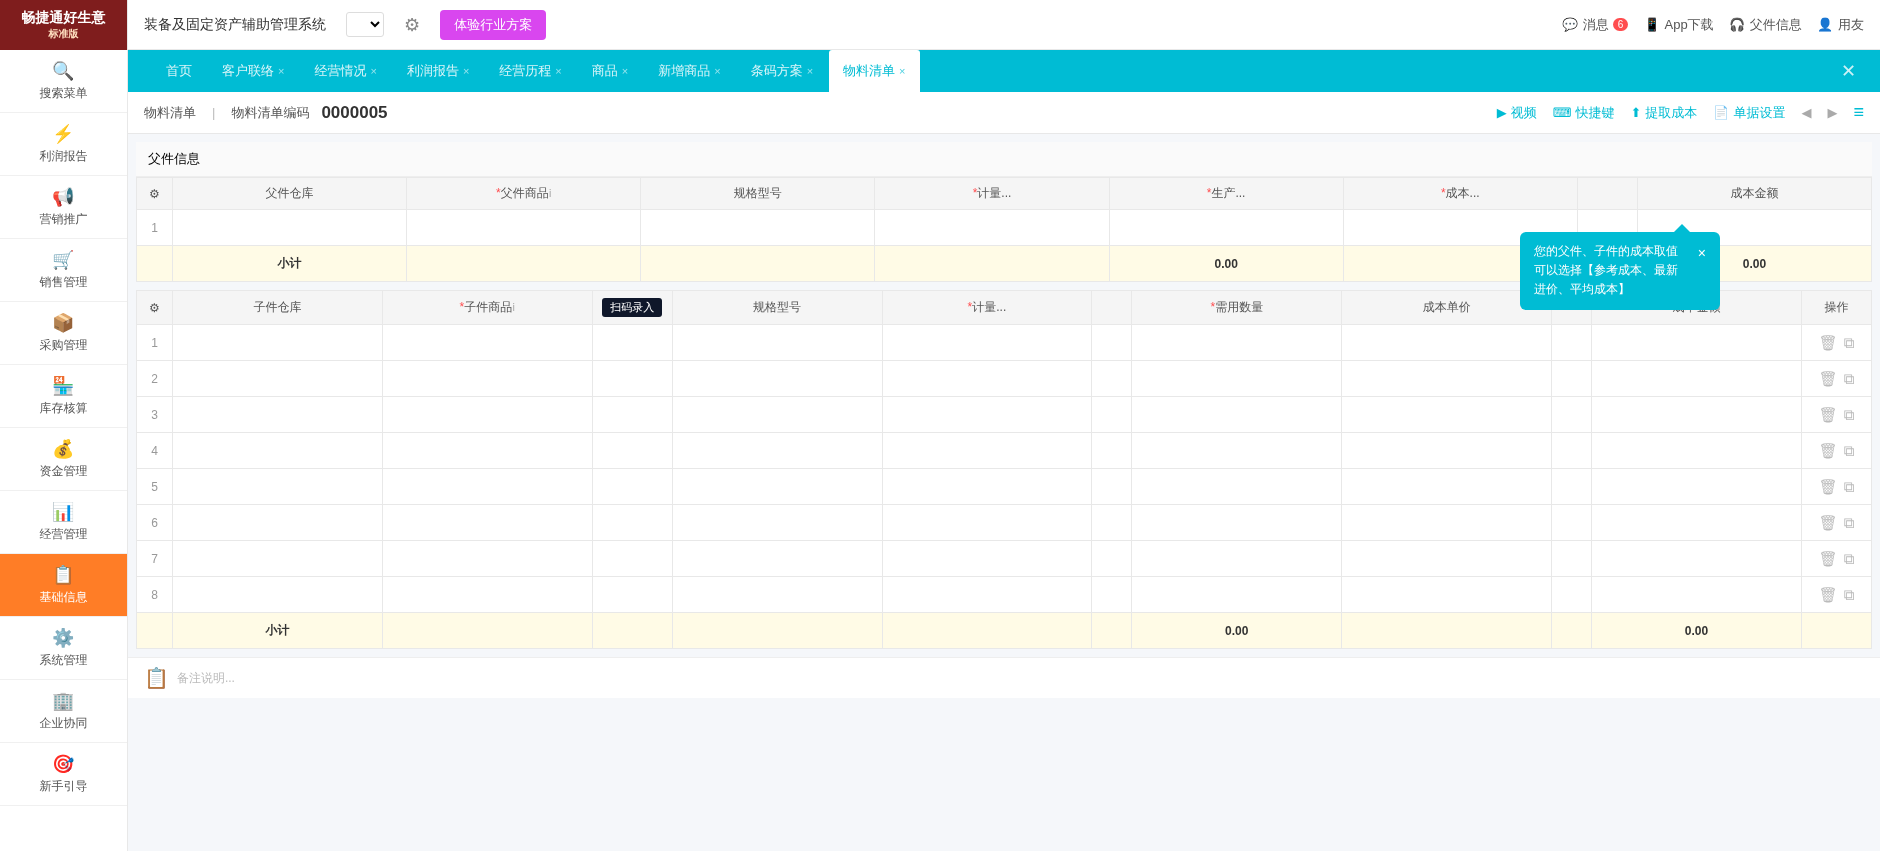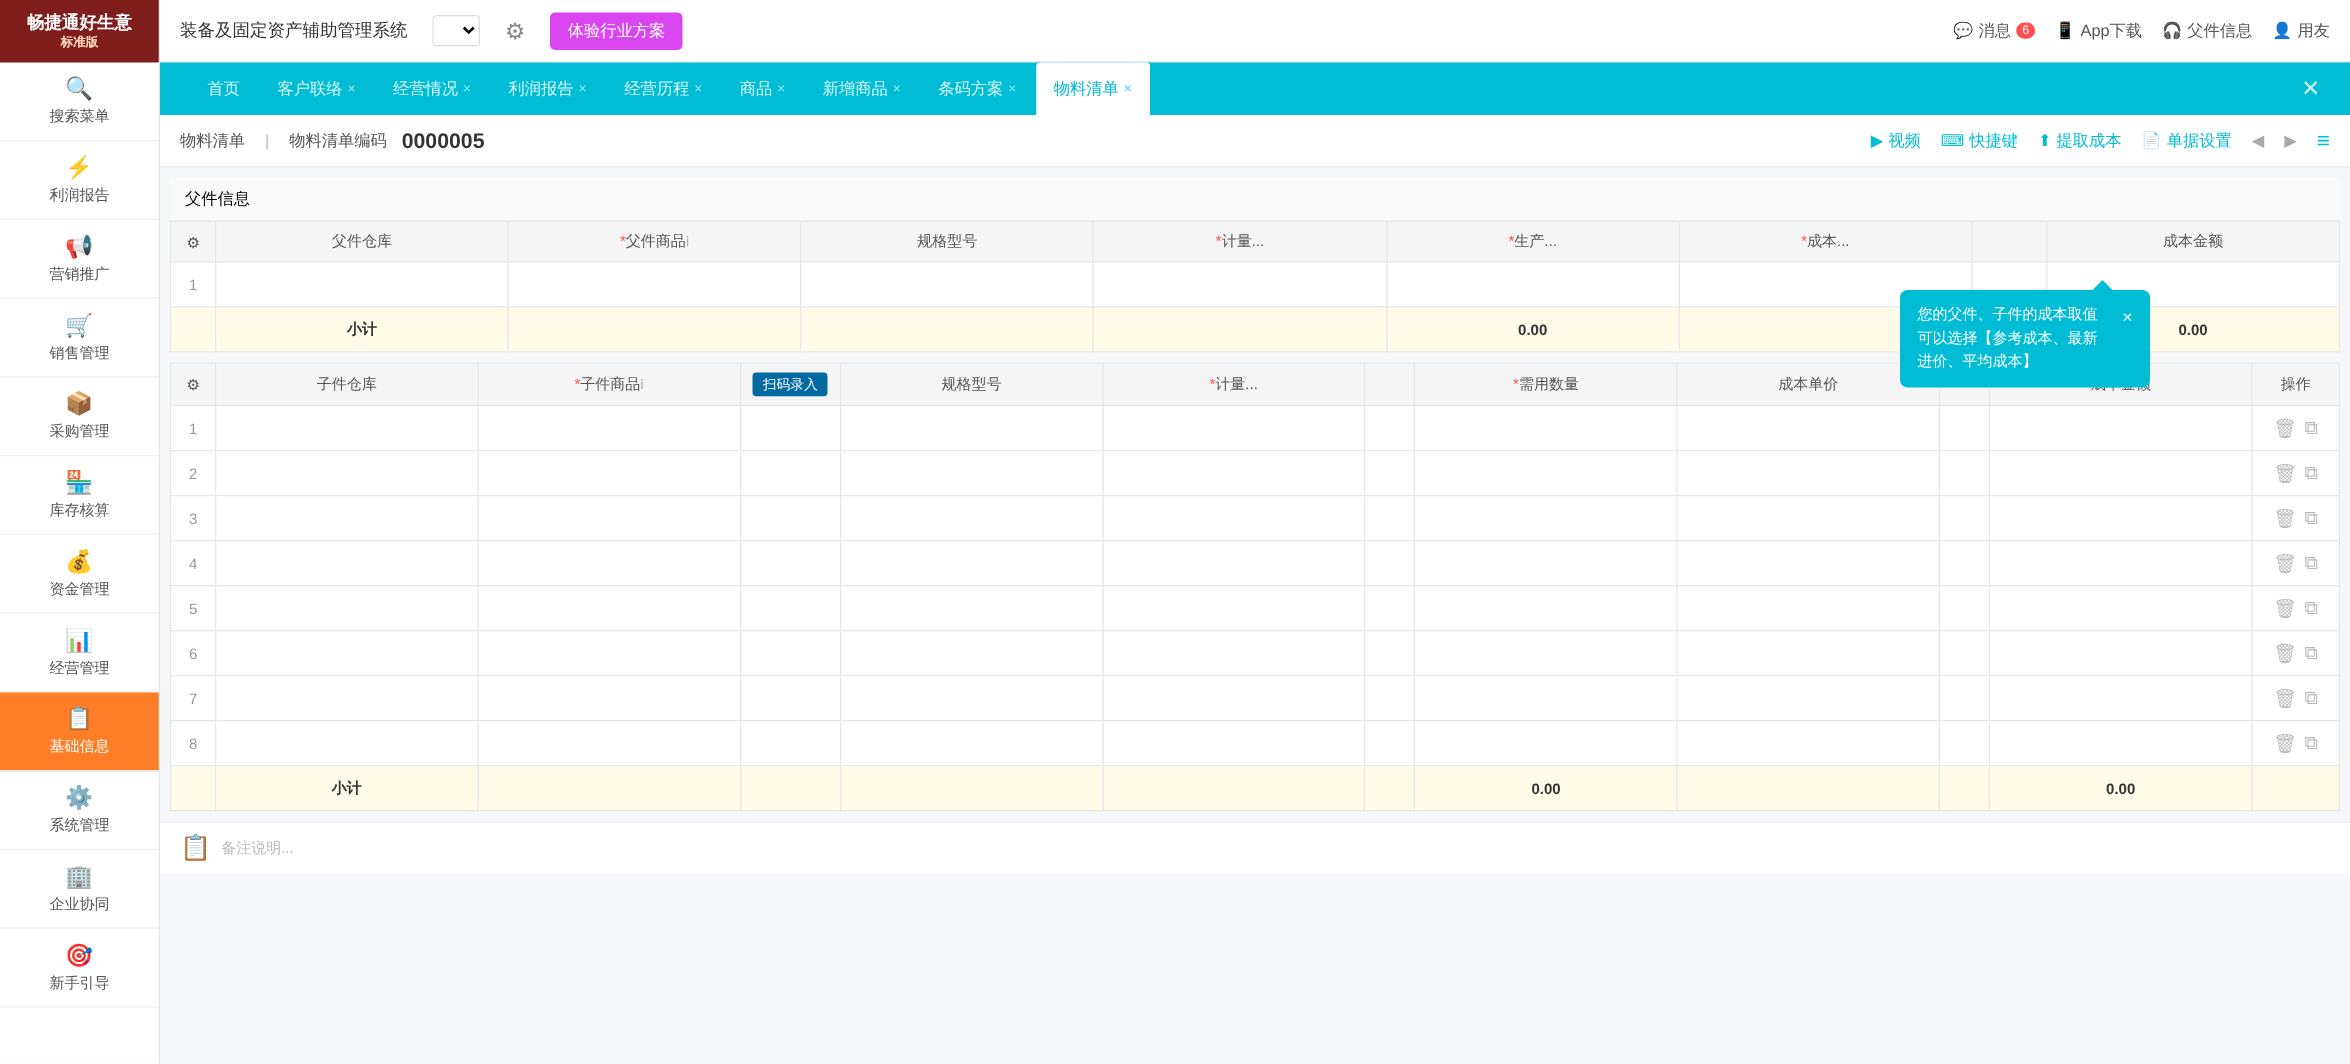--- a/index.html
+++ b/index.html
@@ -123,21 +123,21 @@
       border: 1px solid #e8e8e8;
       padding: 6px 8px;
       text-align: center;
       color: #333;
       height: 36px;
     }
     .data-table .row-num { color: #999; width: 36px; }
     .subtotal-row { background: #fffbe6; }
     .subtotal-row td { font-weight: bold; color: #333; }
     .required { color: #ff4d4f; }
-    .scan-btn { background: #0369a1; color: white; border: none; padding: 2px 8px; border-radius: 3px; font-size: 11px; cursor: pointer; }
+    .scan-btn { background: #0f172a; color: white; border: none; padding: 2px 8px; border-radius: 3px; font-size: 11px; cursor: pointer; }
     .op-icons { display: flex; gap: 6px; justify-content: center; }
     .op-icon { color: #bbb; cursor: pointer; font-size: 15px; }
 
     
     .tooltip-box {
       position: absolute;
       background: #00bcd4;
       color: white;
       padding: 10px 14px;
       border-radius: 6px;

